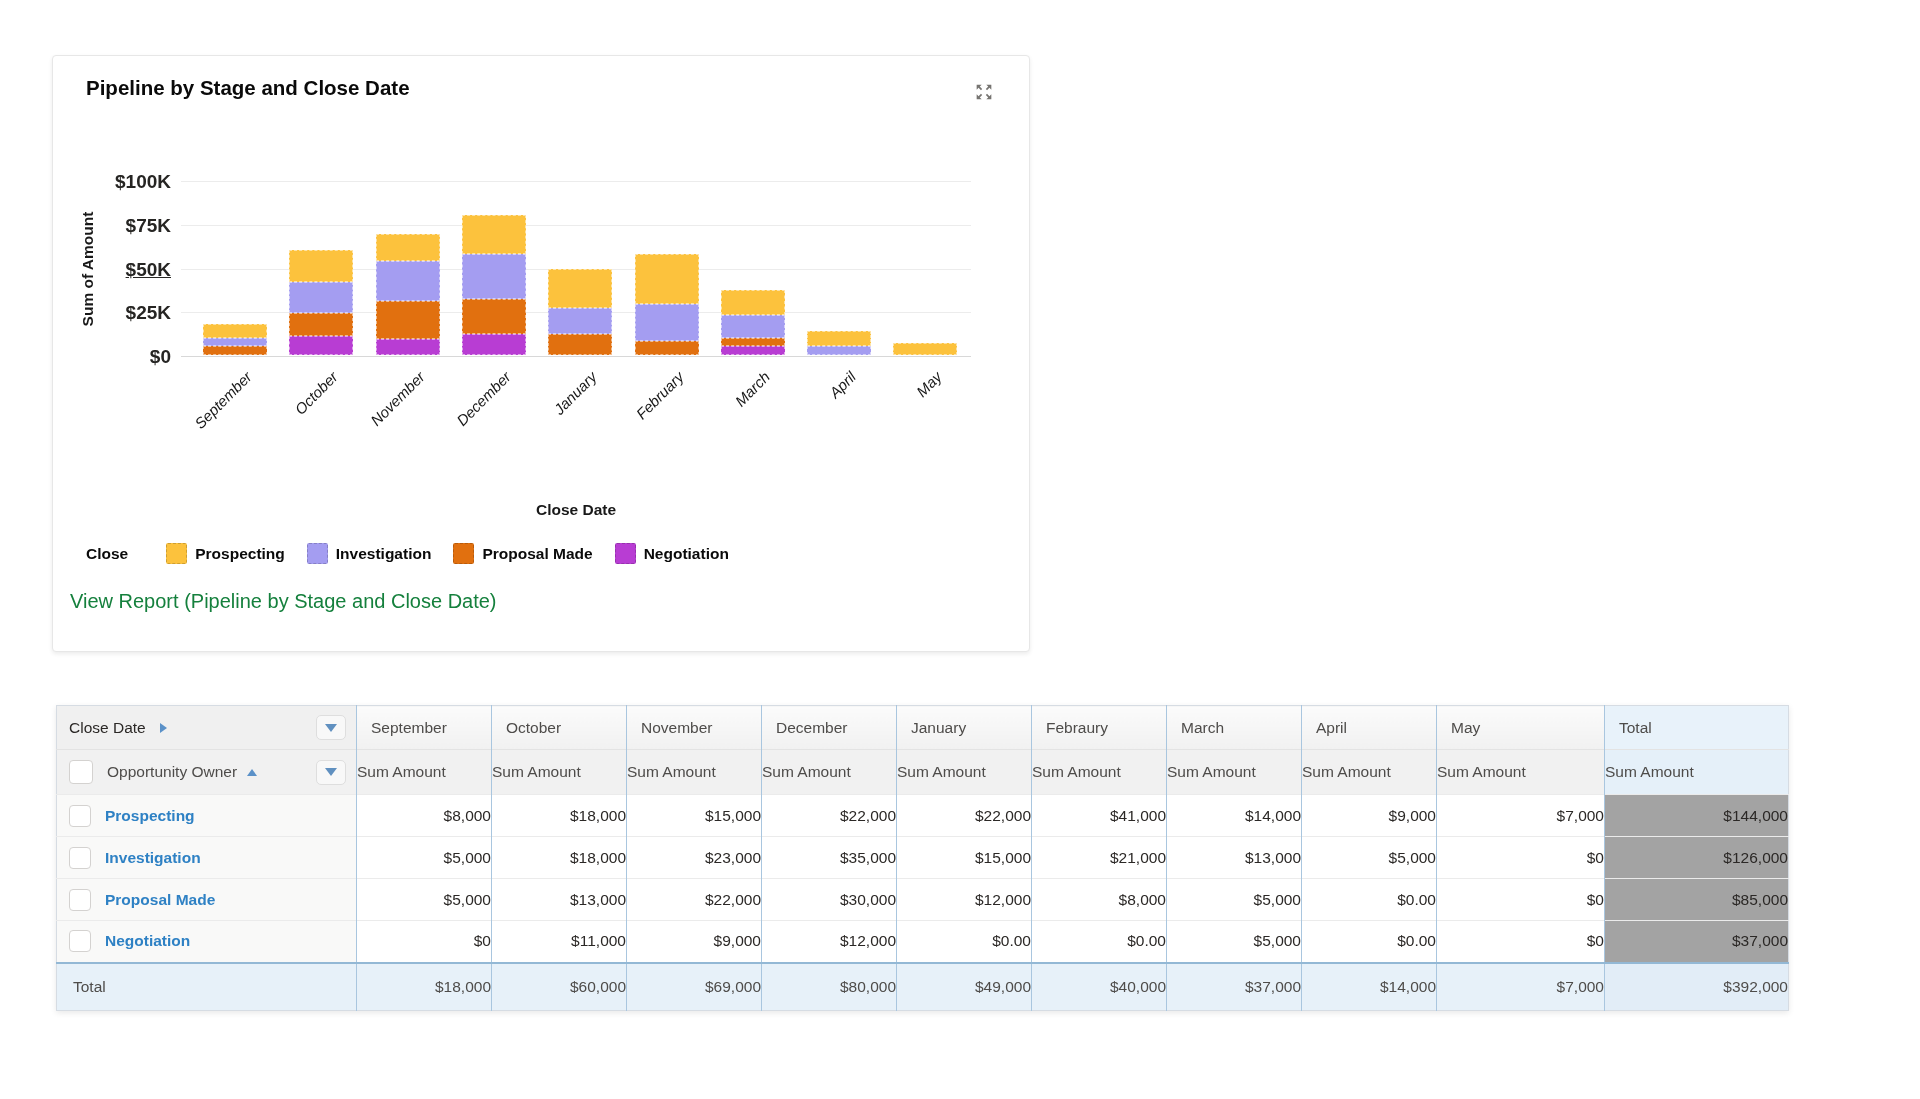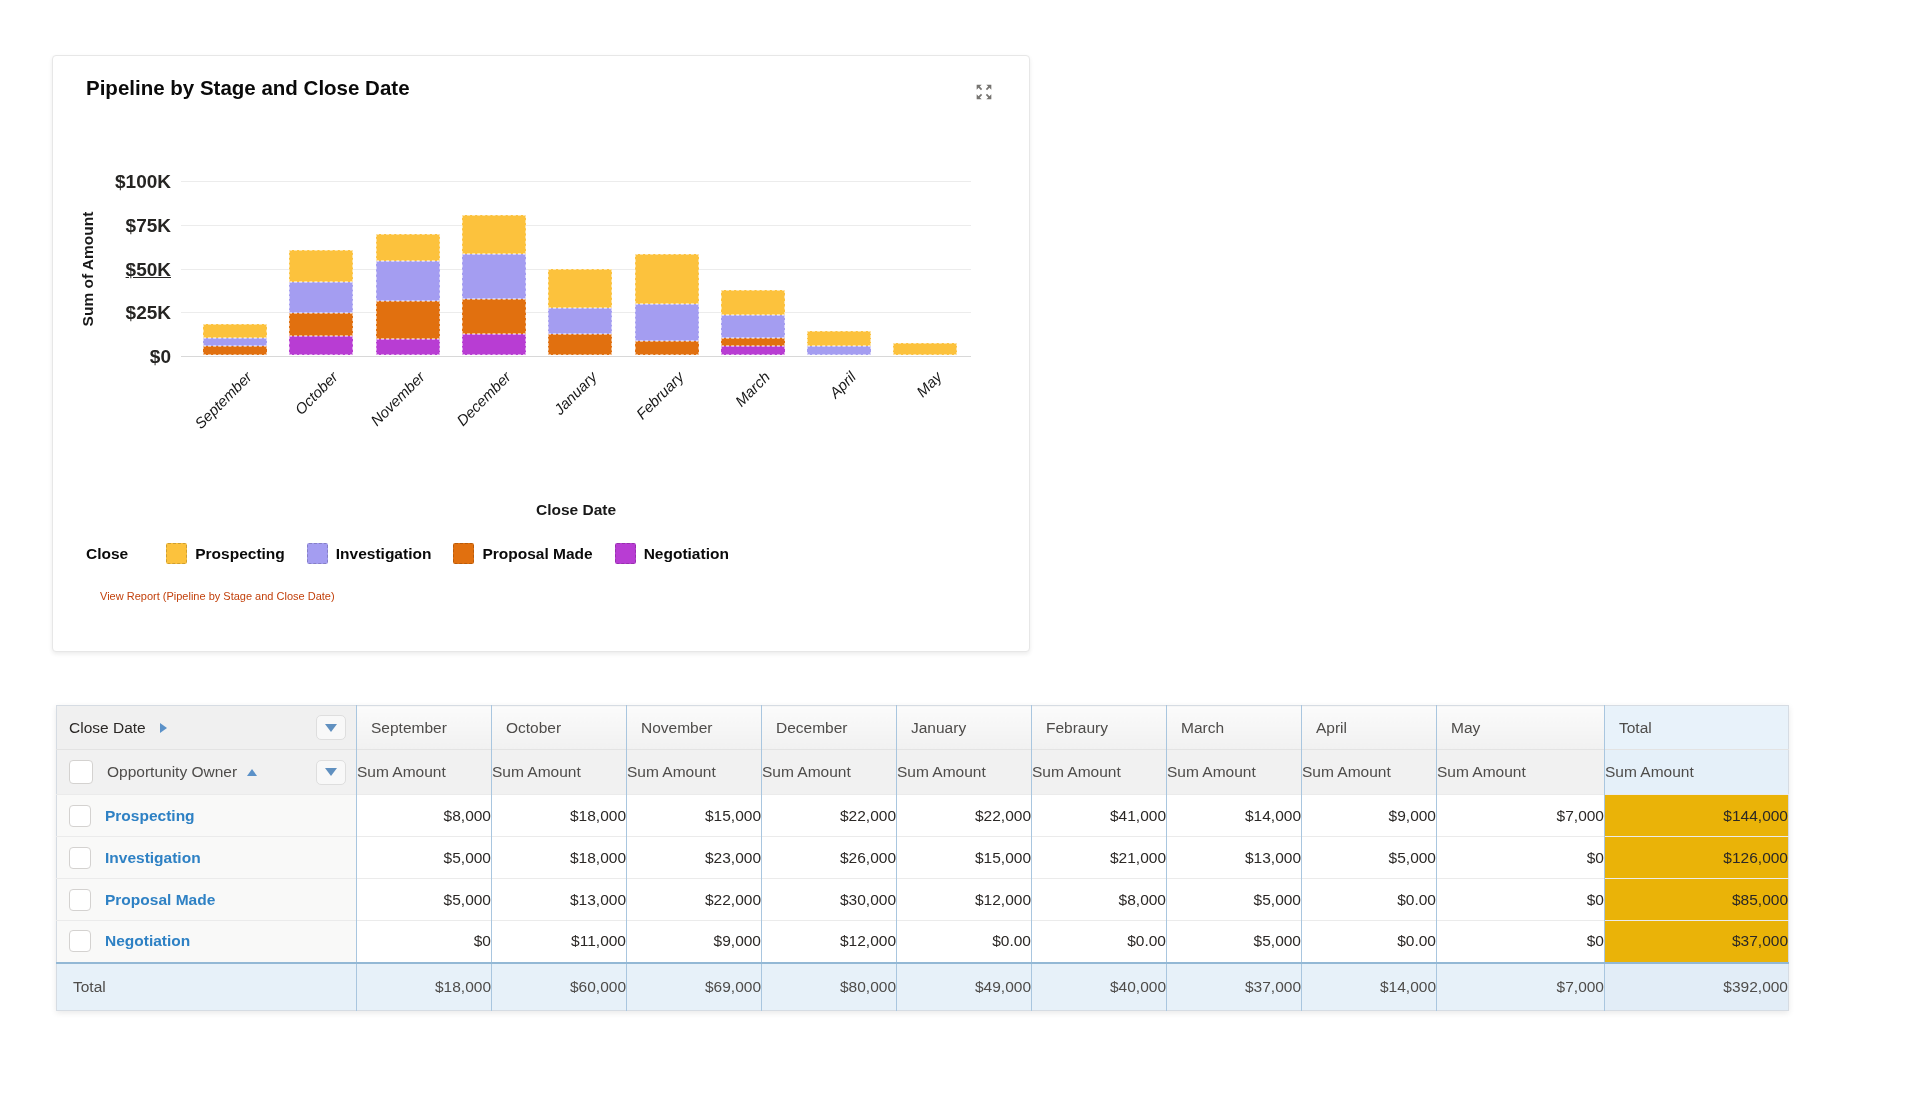--- a/index.html
+++ b/index.html
@@ -28,21 +28,21 @@
            font-style:italic; font-size:15px; color:#181818; white-space:nowrap; }
   .y-axis-title { position:absolute; left:24px; top:125px; width:22px; height:175px; display:flex; align-items:center; justify-content:center; }
   .y-axis-title span { transform:rotate(-90deg); white-space:nowrap; font-weight:700; font-size:15.5px; color:#181818; }
   .x-axis-title { position:absolute; left:128px; top:445px; width:790px; text-align:center; font-weight:700; font-size:15.5px; color:#181818; }
 
   .legend { position:absolute; left:33px; top:487px; display:flex; align-items:center; }
   .legend-title { font-weight:700; font-size:15.5px; color:#0a0a0a; margin-right:38px; }
   .legend-item { display:flex; align-items:center; margin-right:22px; }
   .swatch { width:21px; height:21px; border-radius:2px; margin-right:8px; border:1px dashed rgba(0,0,0,0.18); }
   .legend-label { font-weight:700; font-size:15.5px; color:#0a0a0a; }
-  .view-report { position:absolute; left:47px; top:534px; font-size:11px; color:#c2410c; text-decoration:none; }
+  .view-report { position:absolute; left:17px; top:534px; font-size:20px; color:#15803d; text-decoration:none; }
 
   
   .table-wrap { position:absolute; left:56px; top:705px; }
   table.report {
     border-collapse:collapse; table-layout:fixed; width:1732px;
     font-size:15.5px; color:#2b2826; background:#fff;
     border:1px solid #d6dce3; box-shadow:0 2px 6px rgba(0,0,0,0.09);
   }
   table.report th, table.report td { border-left:1px solid #a9c6df; padding:0; font-weight:400; vertical-align:middle; }
   table.report th:first-child, table.report td:first-child { border-left:none; }
@@ -60,21 +60,21 @@
   .cb.big { width:24px; height:24px; }
   .tri-right { width:0; height:0; border-top:5px solid transparent; border-bottom:5px solid transparent; border-left:7px solid #5b91c8; margin-left:14px; }
   .tri-up { width:0; height:0; border-left:5px solid transparent; border-right:5px solid transparent; border-bottom:7px solid #5b91c8; margin-left:10px; }
   .dd-btn { margin-left:auto; width:30px; height:25px; border:1px solid #dedede; border-radius:5px; background:#f8f8f8;
             display:flex; align-items:center; justify-content:center; cursor:pointer; flex:none; }
   .tri-down { width:0; height:0; border-left:6px solid transparent; border-right:6px solid transparent; border-top:8px solid #6090c0; }
 
   .drow td { height:42px; border-top:1px solid #ebebeb; }
   .drow .c1 { background:#f9f9f8; }
   .val { text-align:right; padding-right:16px; }
-  td.total-col { background:#eab308; }
+  td.total-col { background:#a3a3a3; }
   .rowlink { color:#2e81c4; font-weight:700; text-decoration:none; }
   .trow td { height:48px; background:#e7f1f9; border-top:2px solid #93b8d5; color:#4e4c4a; }
   .trow td.c1 { padding-left:16px; }
   .trow td.grand { background:#e2edf7; }
 </style>
 </head>
 <body>
 
 <section class="chart-card" id="chartCard">
   <h2 class="chart-title">Pipeline by Stage and Close Date</h2>
@@ -264,21 +264,21 @@
         <tr class="drow">
           <td class="c1">
             <div class="cell-flex">
               <span class="cb"></span>
               <a class="rowlink" href="#">Investigation</a>
             </div>
           </td>
           <td class="val">$5,000</td>
           <td class="val">$18,000</td>
           <td class="val">$23,000</td>
-          <td class="val">$26,000</td>
+          <td class="val">$35,000</td>
           <td class="val">$15,000</td>
           <td class="val">$21,000</td>
           <td class="val">$13,000</td>
           <td class="val">$5,000</td>
           <td class="val">$0</td>
           <td class="val total-col">$126,000</td>
         </tr>
         <tr class="drow">
           <td class="c1">
             <div class="cell-flex">

